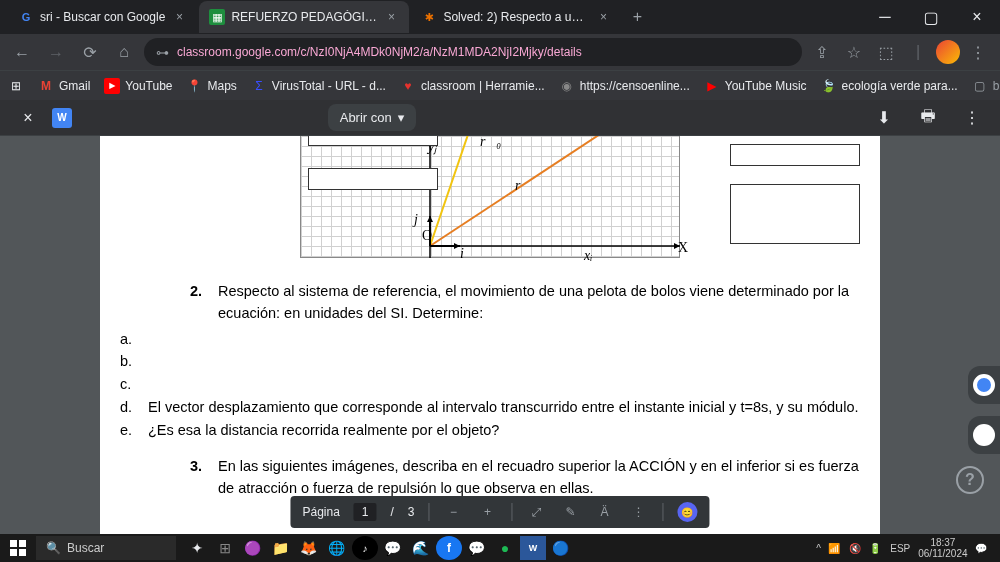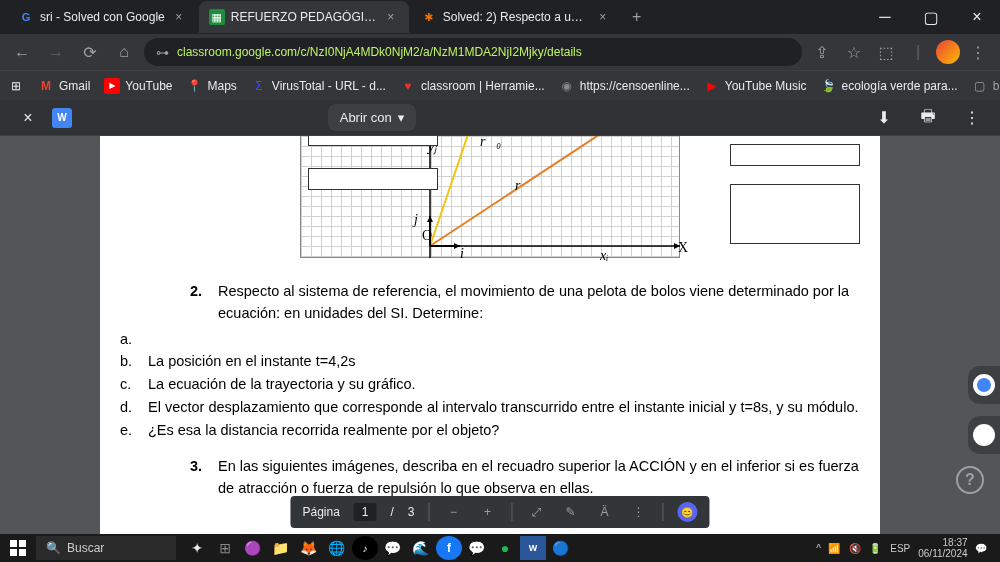--- a/index.html
+++ b/index.html
@@ -11,21 +11,21 @@
     .tab-favicon { width: 16px; height: 16px; display: flex; align-items: center; justify-content: center; font-size: 11px; }
     .tab-title { white-space: nowrap; overflow: hidden; text-overflow: ellipsis; flex: 1; color: #e8eaed; }
     .tab-close { width: 16px; height: 16px; color: #9aa0a6; display: flex; align-items: center; justify-content: center; }
     .tab-new { width: 28px; height: 28px; display: flex; align-items: center; justify-content: center; color: #9aa0a6; }
     .window-controls { margin-left: auto; display: flex; }
     .wc-btn { width: 46px; height: 34px; display: flex; align-items: center; justify-content: center; color: #e8eaed; }
     
     .toolbar { height: 36px; background: #35363a; display: flex; align-items: center; padding: 0 8px; gap: 6px; }
     .tb-btn { width: 28px; height: 28px; display: flex; align-items: center; justify-content: center; color: #9aa0a6; border-radius: 14px; }
     .addressbar { flex: 1; height: 28px; background: #202124; border-radius: 14px; display: flex; align-items: center; padding: 0 12px; gap: 8px; font-size: 13px; color: #9aa0a6; }
-    .addressbar .url { color: #bef264; font-size: 12px; }
+    .addressbar .url { color: #f9a8d4; font-size: 12px; }
     .tb-right { display: flex; gap: 4px; align-items: center; }
     .profile-avatar { width: 24px; height: 24px; border-radius: 50%; background: linear-gradient(135deg, #ea4335, #fbbc04); }
     
     .bookmarks { height: 30px; background: #35363a; border-top: 1px solid #3c4043; display: flex; align-items: center; padding: 0 8px; gap: 14px; font-size: 12px; }
     .bm { display: flex; align-items: center; gap: 5px; color: #e8eaed; white-space: nowrap; }
     .bm-icon { width: 16px; height: 16px; display: flex; align-items: center; justify-content: center; }
     .bm-folder { color: #9aa0a6; }
     
     .doc-header { height: 36px; background: #303134; display: flex; align-items: center; padding: 0 16px; gap: 12px; border-bottom: 1px solid #3c4043; }
     .doc-close { color: #e8eaed; width: 24px; height: 24px; display: flex; align-items: center; justify-content: center; }
@@ -57,31 +57,31 @@
     
     .side-widget { position: absolute; right: 0; top: 160px; background: #3c4043; border-radius: 12px 0 0 12px; padding: 8px 5px; display: flex; flex-direction: column; gap: 12px; z-index: 5; }
     .sw-item { width: 22px; height: 22px; border-radius: 50%; }
     
     .taskbar { height: 28px; background: #1a1a1a; display: flex; align-items: center; padding: 0 4px; gap: 4px; position: absolute; bottom: 0; left: 0; right: 0; }
     .tb-start { width: 28px; height: 28px; display: flex; align-items: center; justify-content: center; }
     .tb-search { display: flex; align-items: center; gap: 6px; padding: 0 10px; height: 24px; font-size: 12px; color: #ccc; background: #2a2a2a; margin-right: 4px; min-width: 140px; }
     .tb-apps { display: flex; gap: 2px; align-items: center; }
     .tb-app { width: 26px; height: 24px; display: flex; align-items: center; justify-content: center; font-size: 14px; }
     .tb-tray { margin-left: auto; display: flex; align-items: center; gap: 8px; font-size: 10px; color: #ccc; padding-right: 8px; }
-    .tray-time { text-align: right; line-height: 1.1; }
+    .tray-time { text-align: center; line-height: 1.1; }
     
     svg { display: block; }
   </style>
 </head>
 <body>
 
 <div class="titlebar">
   <div class="tab">
     <span class="tab-favicon" style="color:#4285f4;font-weight:bold">G</span>
-    <span class="tab-title">sri - Solved con Google</span>
+    <span class="tab-title">sri - Buscar con Google</span>
     <span class="tab-close">×</span>
   </div>
   <div class="tab active">
     <span class="tab-favicon" style="background:#1e8e3e;color:white;border-radius:2px">▦</span>
     <span class="tab-title">REFUERZO PEDAGÓGICO 22 N</span>
     <span class="tab-close">×</span>
   </div>
   <div class="tab">
     <span class="tab-favicon" style="color:#eb7100">✱</span>
     <span class="tab-title">Solved: 2) Respecto a un sistem</span>
@@ -196,44 +196,42 @@
         <line x1="230" y1="160" x2="230" y2="130" stroke="black" stroke-width="2"></line>
         <polygon points="230,130 227,136 233,136" fill="black"></polygon>
       </svg>
       <span class="axis-label" style="left:228px;top:50px">yⱼ</span>
       <span class="axis-label" style="left:280px;top:48px">r⃗₀</span>
 
       <span class="axis-label" style="left:315px;top:92px">r⃗</span>
       <span class="axis-label" style="left:214px;top:126px">j⃗</span>
       <span class="axis-label" style="left:222px;top:142px;font-style:normal">O</span>
       <span class="axis-label" style="left:260px;top:160px">i⃗</span>
-      <span class="axis-label" style="left:400px;top:162px">xᵢ</span>
+      <span class="axis-label" style="left:384px;top:162px">xᵢ</span>
       <span class="axis-label" style="left:478px;top:154px;font-style:normal">X</span>
 
       <div class="box" style="left:108px;top:38px"></div>
       <div class="box" style="left:108px;top:82px"></div>
       <div class="box" style="left:530px;top:58px"></div>
       <div class="box" style="left:530px;top:98px;height:60px"></div>
     </div>
 
     <div class="question-text">
       <div class="q-main">
         <span class="q-num">2.</span>
         <span>Respecto al sistema de referencia, el movimiento de una pelota de bolos viene determinado por la ecuación:  en unidades del SI. Determine:</span>
       </div>
       <div class="q-sub">
           <span class="q-sub-letter">a.</span>
         </div>
       <div class="q-sub">
           <span class="q-sub-letter">b.</span>
-          <span>La posición en el instante t=4,2s</span>
         </div>
       <div class="q-sub">
           <span class="q-sub-letter">c.</span>
-          <span>La ecuación de la trayectoria y su gráfico.</span>
         </div>
       <div class="q-sub">
           <span class="q-sub-letter">d.</span>
           <span>El vector desplazamiento que corresponde al intervalo transcurrido entre el instante inicial y t=8s, y su módulo.</span>
         </div>
       <div class="q-sub">
           <span class="q-sub-letter">e.</span>
           <span>¿Es esa la distancia recorrida realmente por el objeto?</span>
         </div>
       <div style="height:14px"></div>

